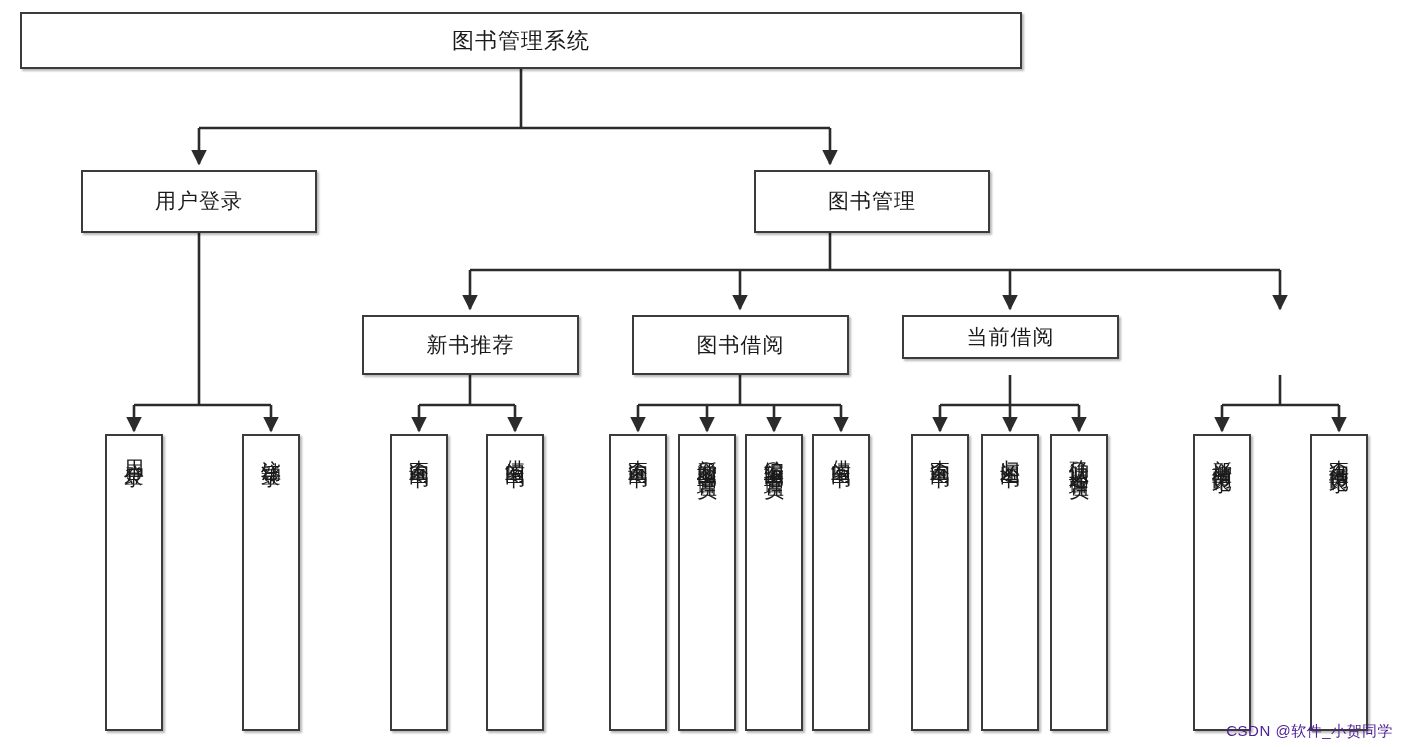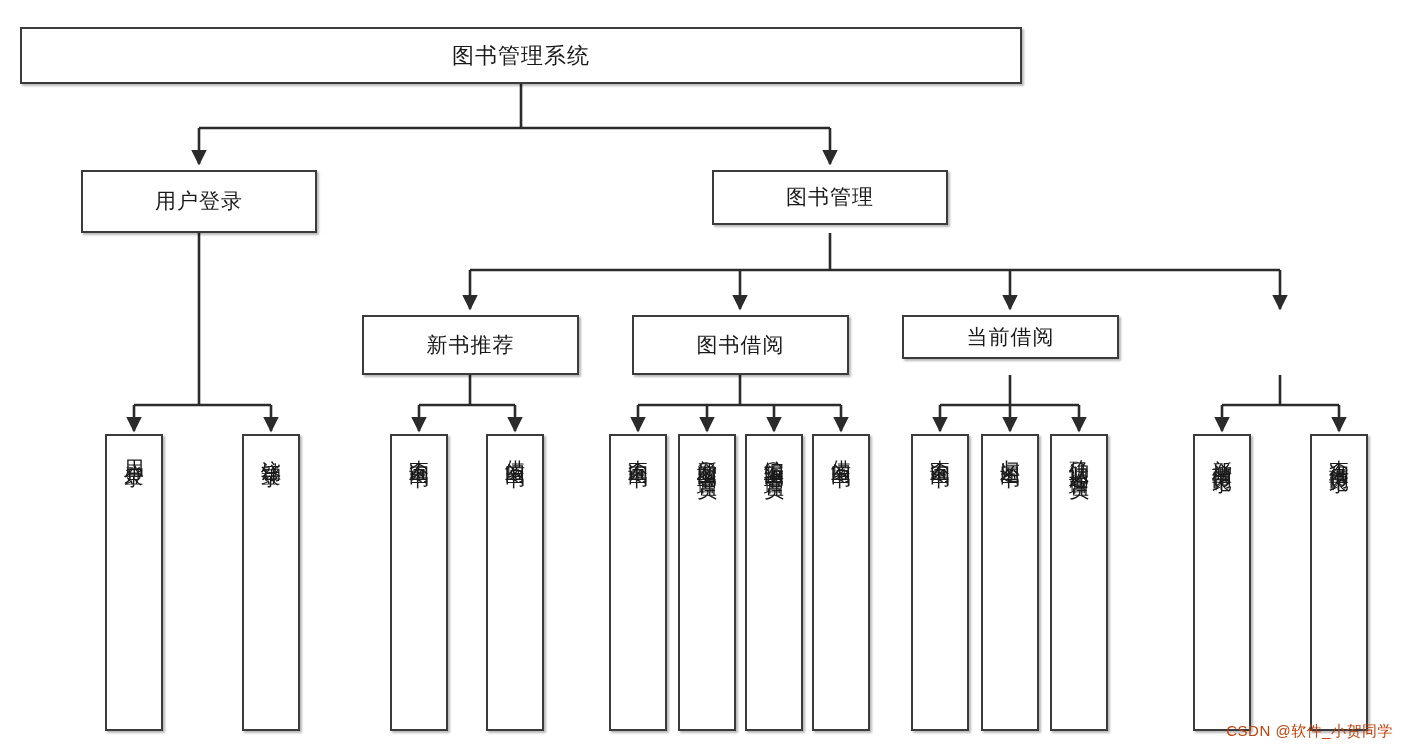--- a/index.html
+++ b/index.html
@@ -58,21 +58,21 @@
     align-items: flex-start;
     justify-content: center;
     padding-top: 8px;
   }
   .node.root .node-label { font-size: 22px; }
   #watermark {
     position: absolute;
     right: 12px;
     bottom: 6px;
     font-size: 15px;
-    color: #c2410c;
+    color: #4c1d95;
     letter-spacing: 0.5px;
     white-space: nowrap;
     z-index: 5;
   }
 </style>
 </head>
 <body>
 
 <div id="canvas">
 
@@ -119,28 +119,28 @@
       <path d="M 1010 405 L 1010 431" marker-end="url(#arrow)"></path>
       <path d="M 1079 405 L 1079 431" marker-end="url(#arrow)"></path>
 
       <path d="M 1280 375 L 1280 405"></path>
       <path d="M 1222 405 L 1339 405"></path>
       <path d="M 1222 405 L 1222 431" marker-end="url(#arrow)"></path>
       <path d="M 1339 405 L 1339 431" marker-end="url(#arrow)"></path>
     </g>
   </svg>
 
-  <div class="node root" style="left:20px; top:27px; width:1002px; height:57px;">
+  <div class="node root" style="left:20px; top:12px; width:1002px; height:57px;">
     <span class="node-label">图书管理系统</span>
   </div>
 
   <div class="node" style="left:81px; top:170px; width:236px; height:63px;">
     <span class="node-label">用户登录</span>
   </div>
-  <div class="node" style="left:712px; top:170px; width:236px; height:55px;">
+  <div class="node" style="left:754px; top:170px; width:236px; height:63px;">
     <span class="node-label">图书管理</span>
   </div>
 
   <div class="node" style="left:632px; top:315px; width:217px; height:60px;">
     <span class="node-label">图书借阅</span>
   </div>
   <div class="node" style="left:362px; top:315px; width:217px; height:60px;">
     <span class="node-label">新书推荐</span>
   </div>
   <div class="node" style="left:902px; top:315px; width:217px; height:44px;">

